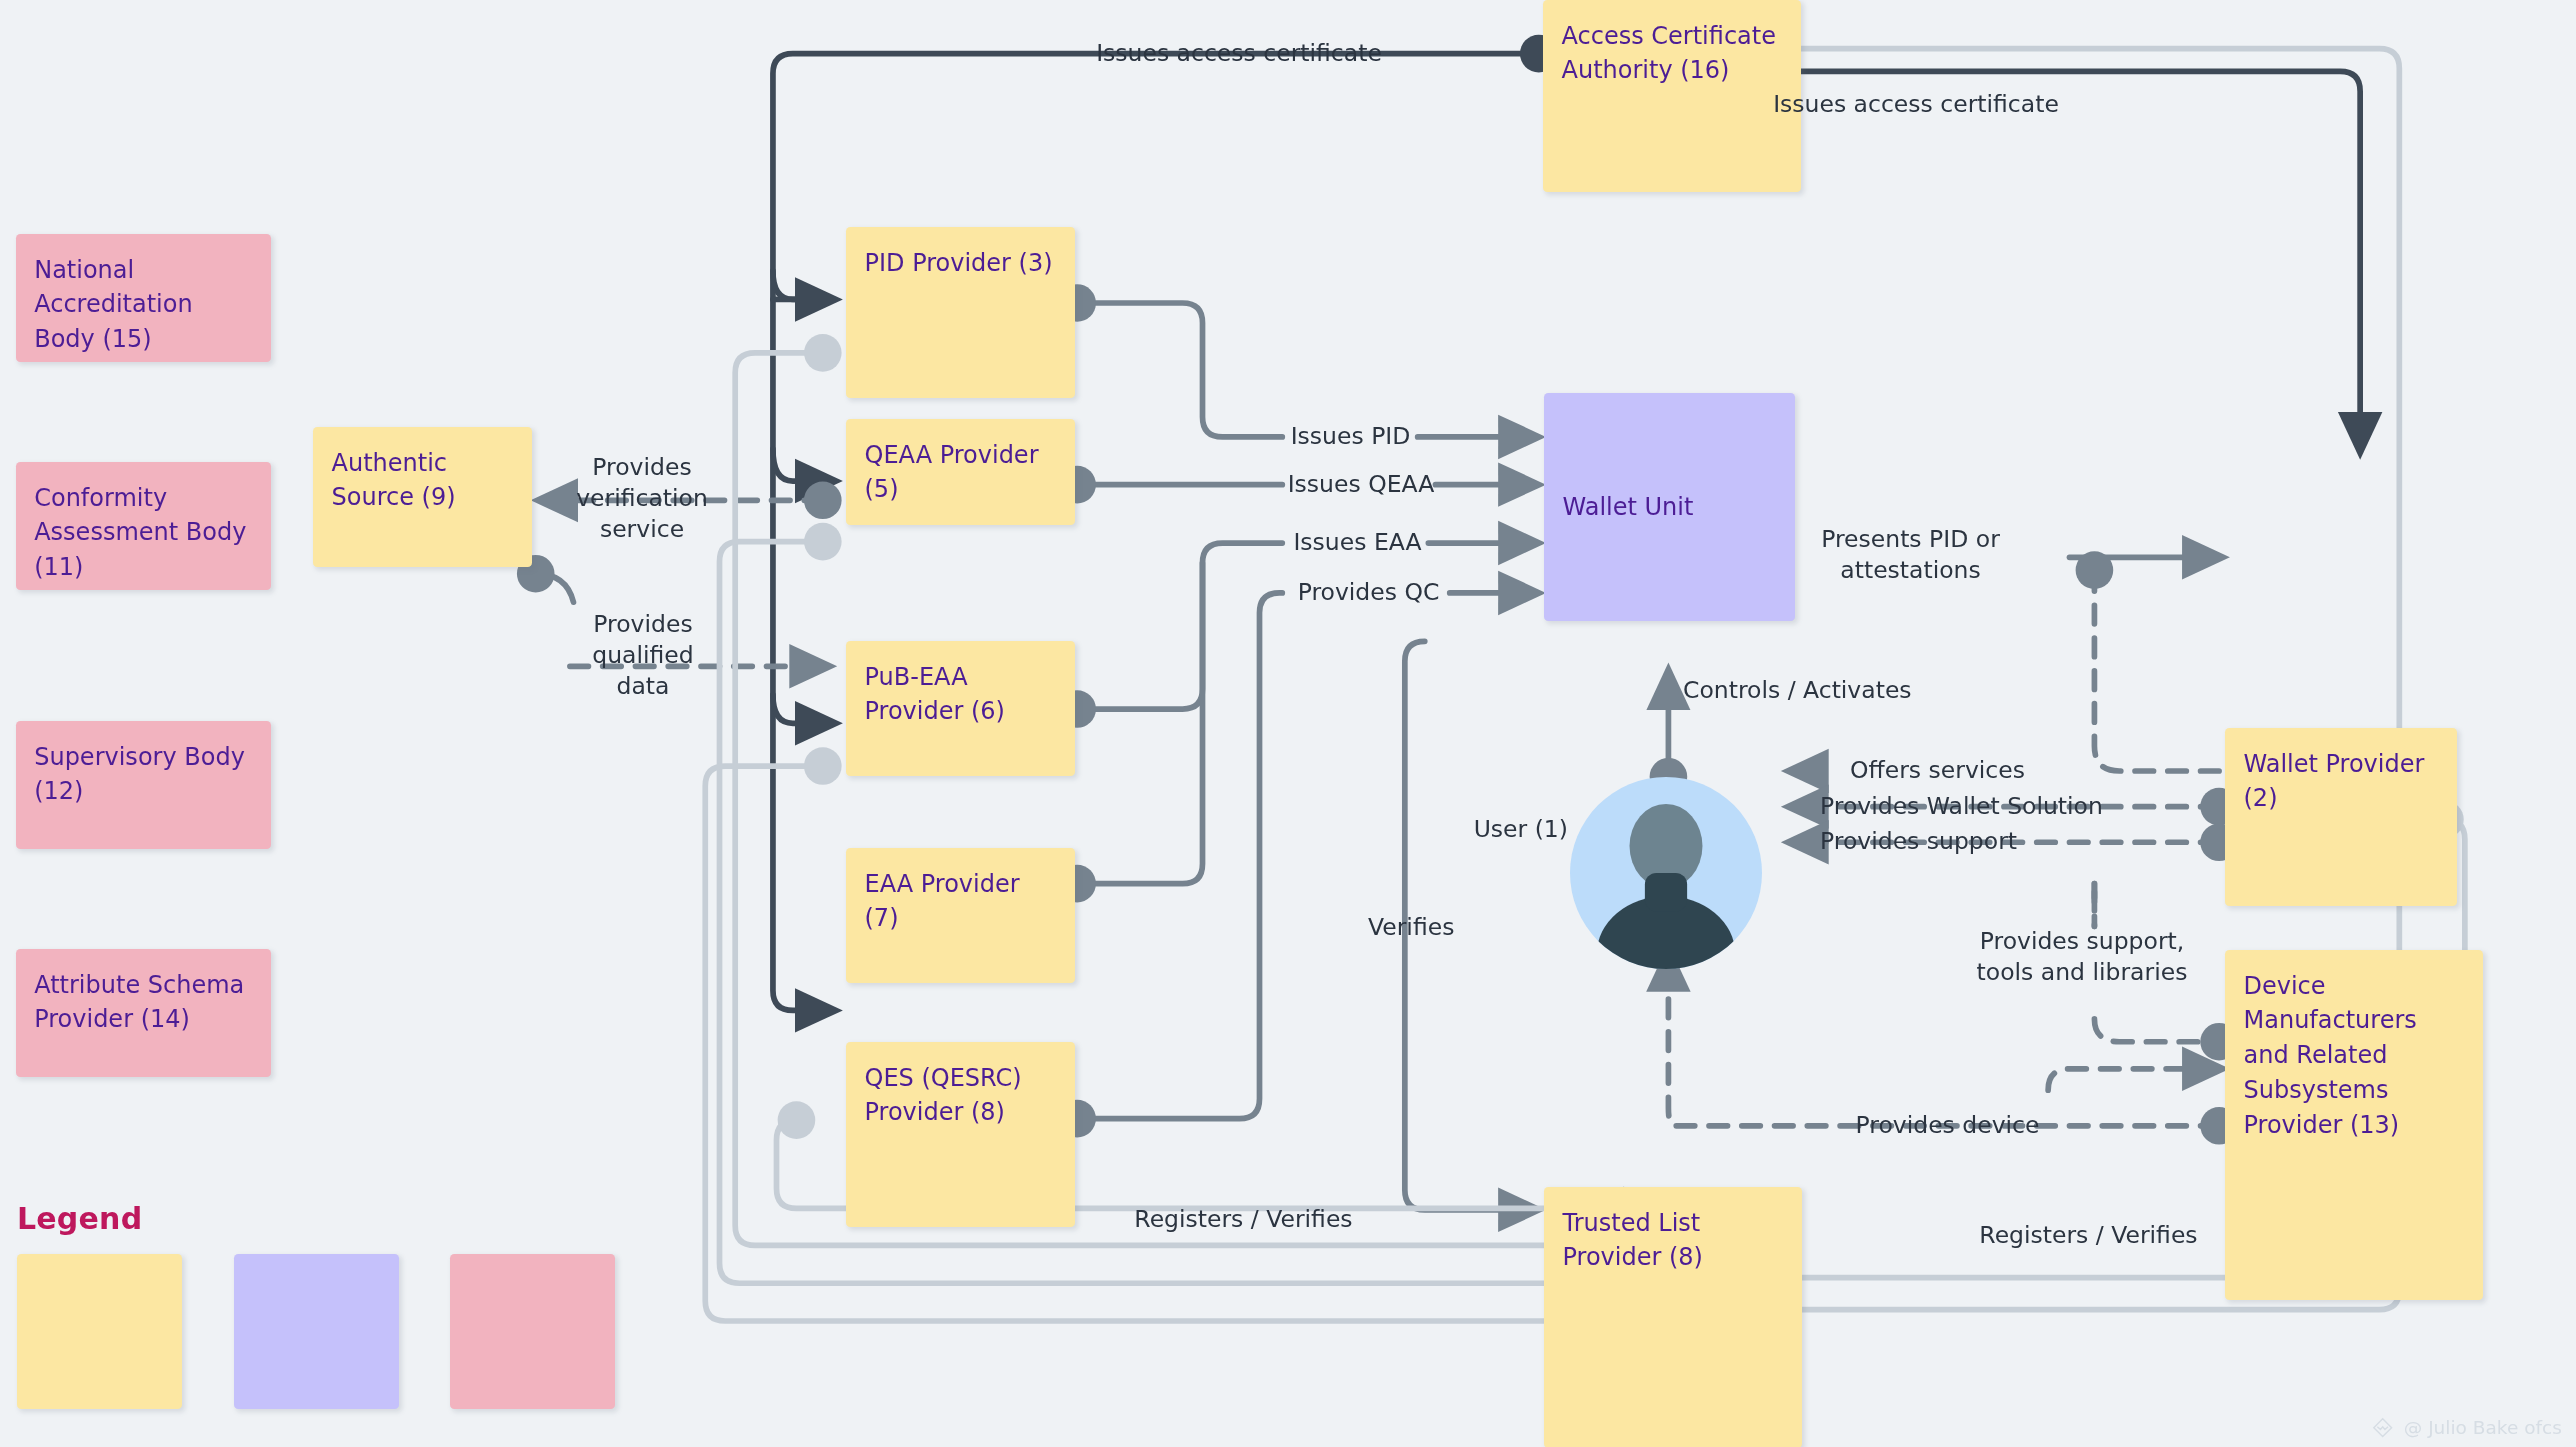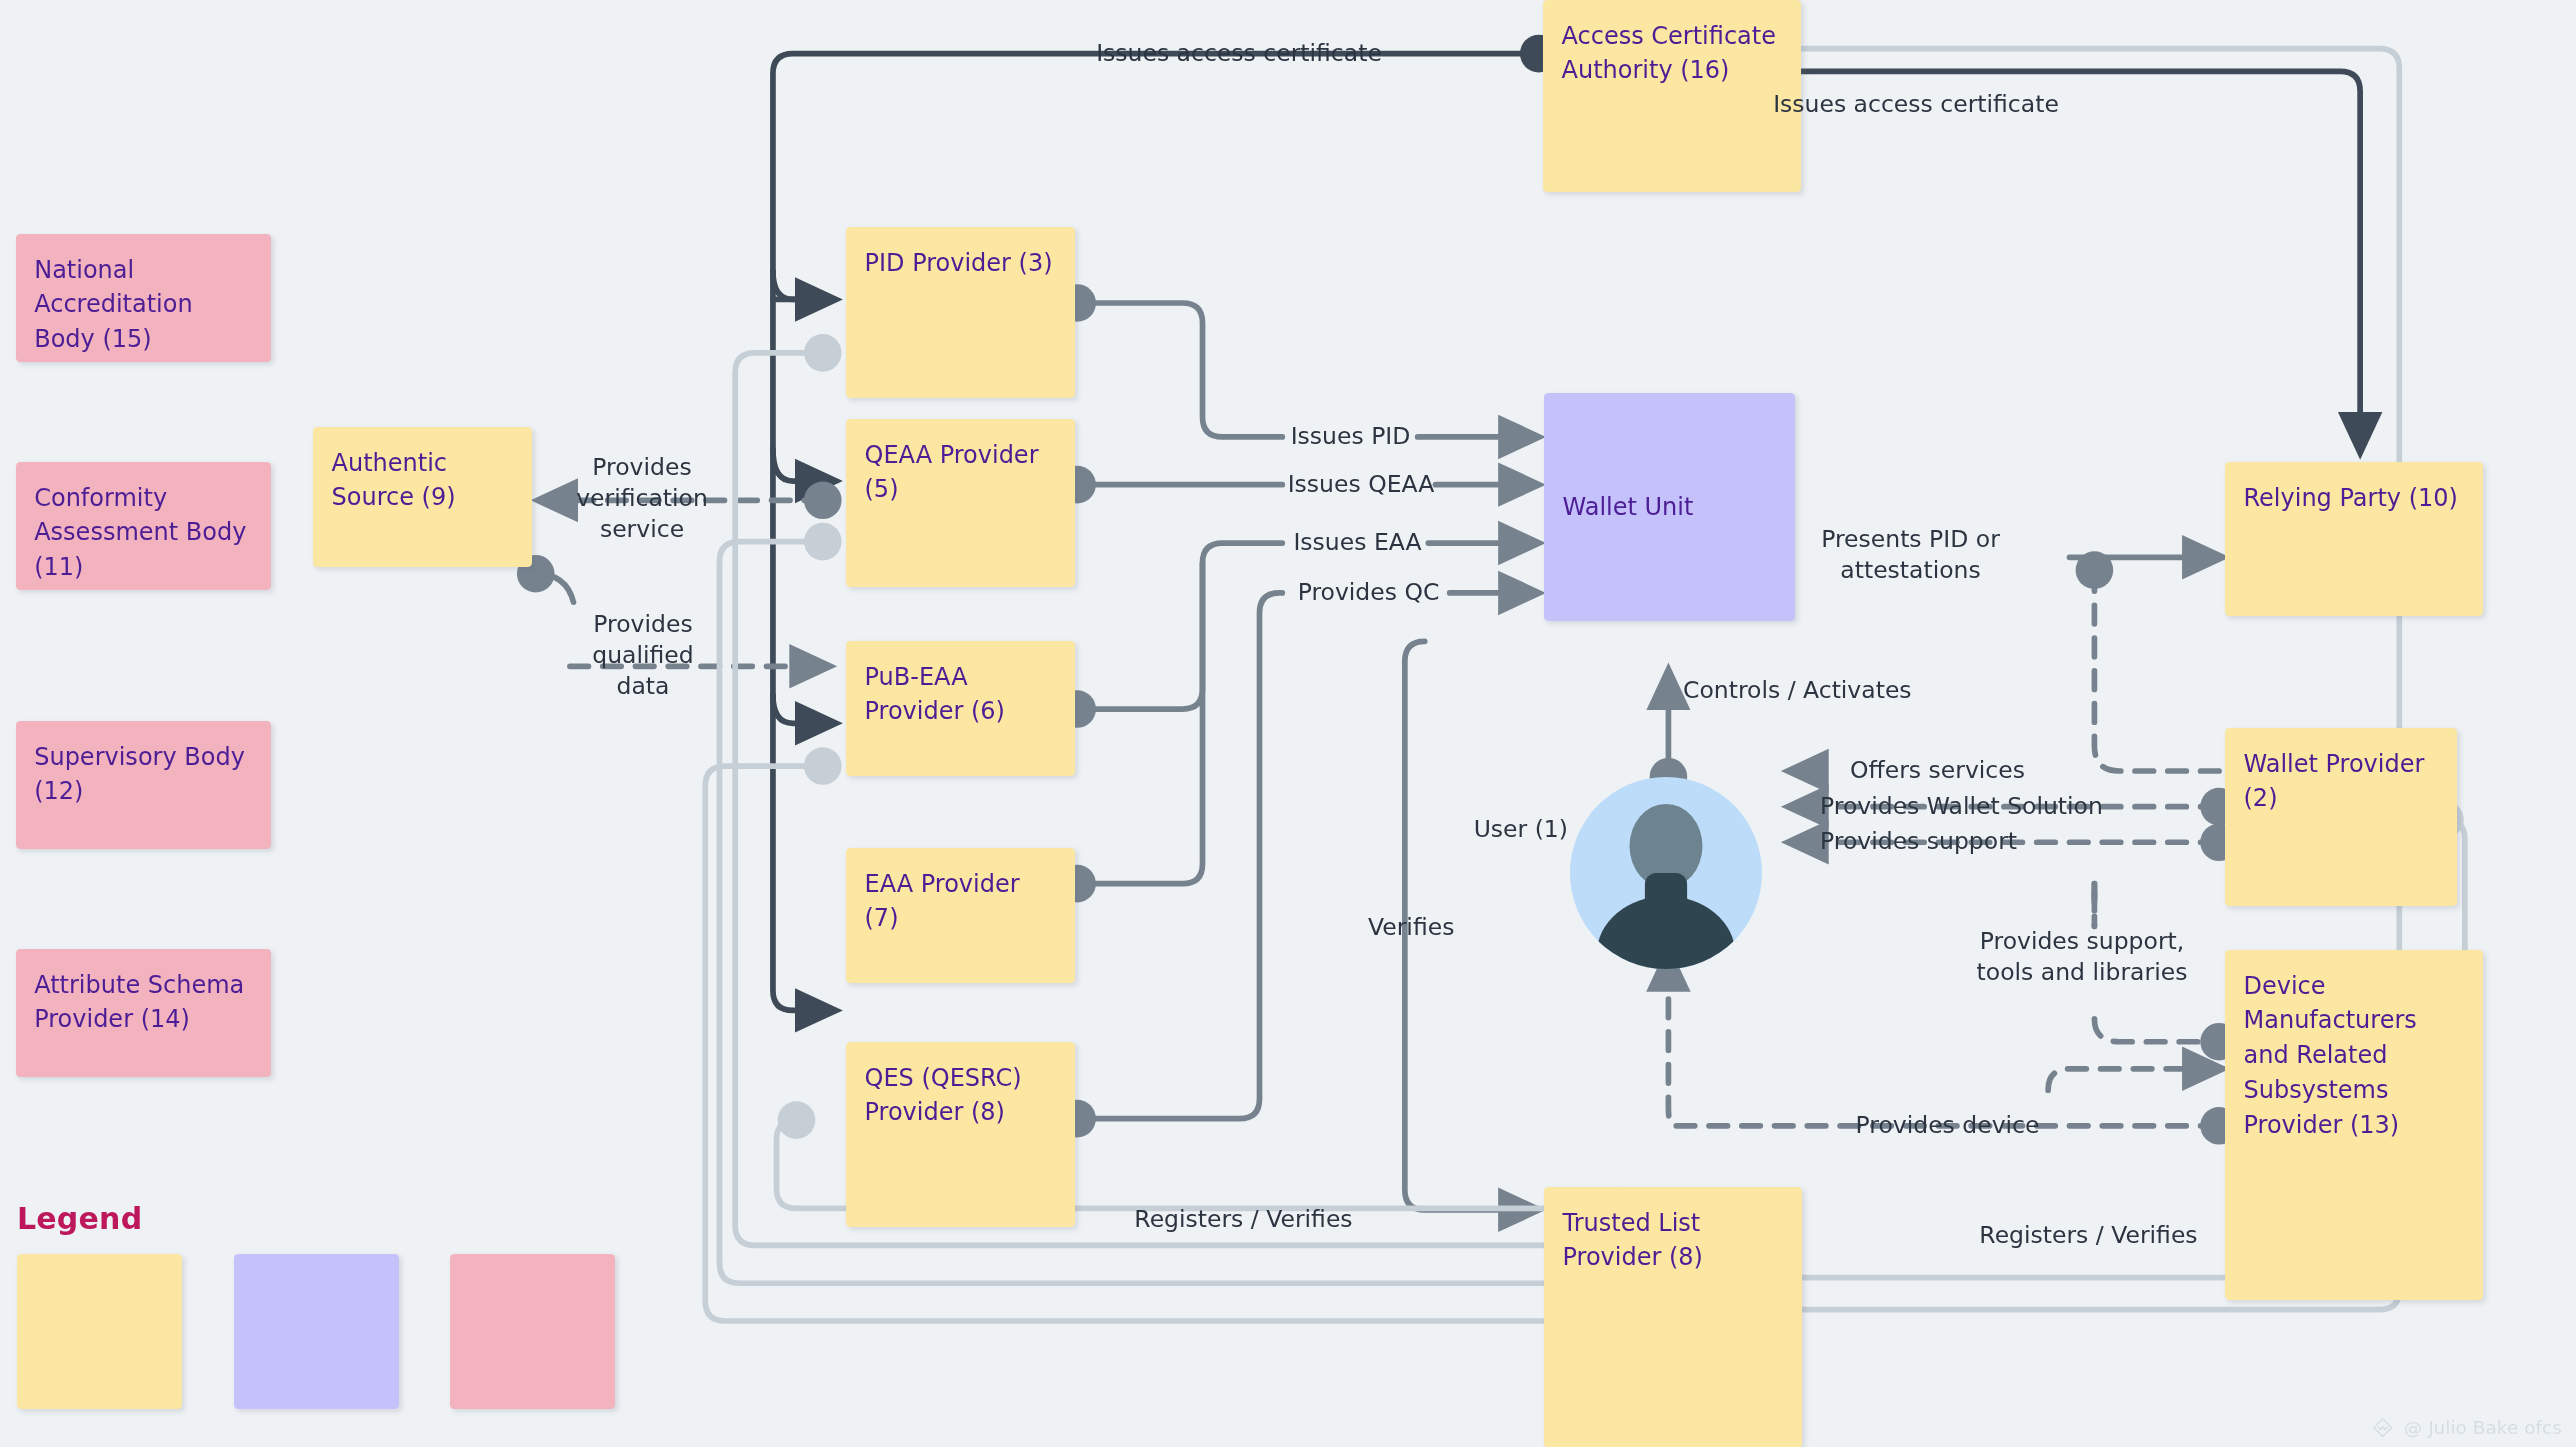--- a/index.html
+++ b/index.html
@@ -162,40 +162,38 @@
   <div class="node pink" style="left:15.7px; top:949px; width:255px; height:128px;">Attribute
 Schema
 Provider (14)</div>
 
   <div class="node yellow" style="left:313px; top:427px; width:219px; height:140px;">Authentic
 Source (9)</div>
 
   <div class="node yellow" style="left:846px; top:227px; width:229px; height:171px;">PID Provider
 (3)</div>
 
-  <div class="node yellow" style="left:846px; top:419px; width:229px; height:168px;">QEAA
+  <div class="node yellow" style="left:846px; top:419px; width:229px; height:106px;">QEAA
 Provider (5)</div>
 
   <div class="node yellow" style="left:846px; top:641px; width:229px; height:135px;">PuB-EAA
 Provider (6)</div>
 
   <div class="node yellow" style="left:846px; top:848px; width:229px; height:135px;">EAA Provider
 (7)</div>
 
   <div class="node yellow" style="left:846px; top:1042px; width:229px; height:185px;">QES (QESRC)
 Provider (8)</div>
 
   <div class="node yellow" style="left:1543px; top:0px; width:258px; height:192px;">Access
 Certificate
 Authority (16)</div>
 
   <div class="node purple" style="left:1544px; top:393px; width:251px; height:228px; display:flex; align-items:center;">Wallet Unit</div>
 
-  <div class="node yellow" style="left:2225px; top:462px; width:258px; height:154px;">Relying Party
-(10)</div>
 
   <div class="node yellow" style="left:2225px; top:728px; width:232px; height:178px;">Wallet Provider
 (2)</div>
 
   <div class="node yellow" style="left:2225px; top:950px; width:258px; height:350px;">Device
 Manufacturers
 and Related
 Subsystems
 Provider (13)</div>
 

